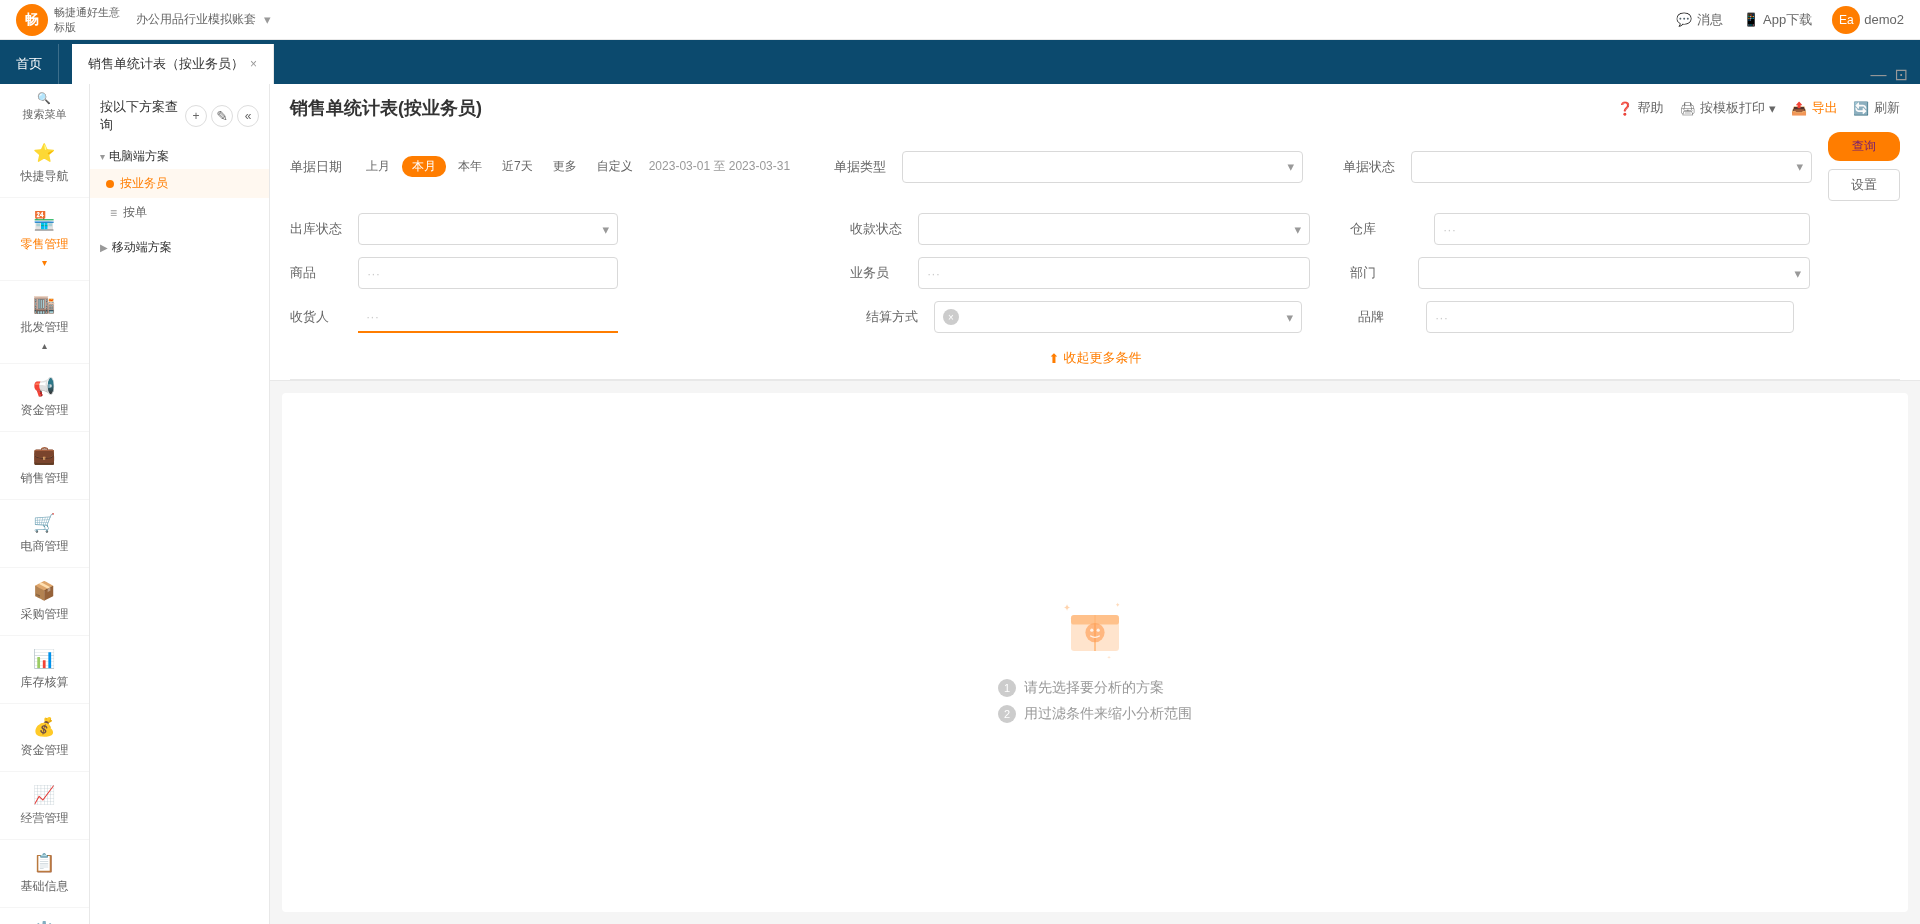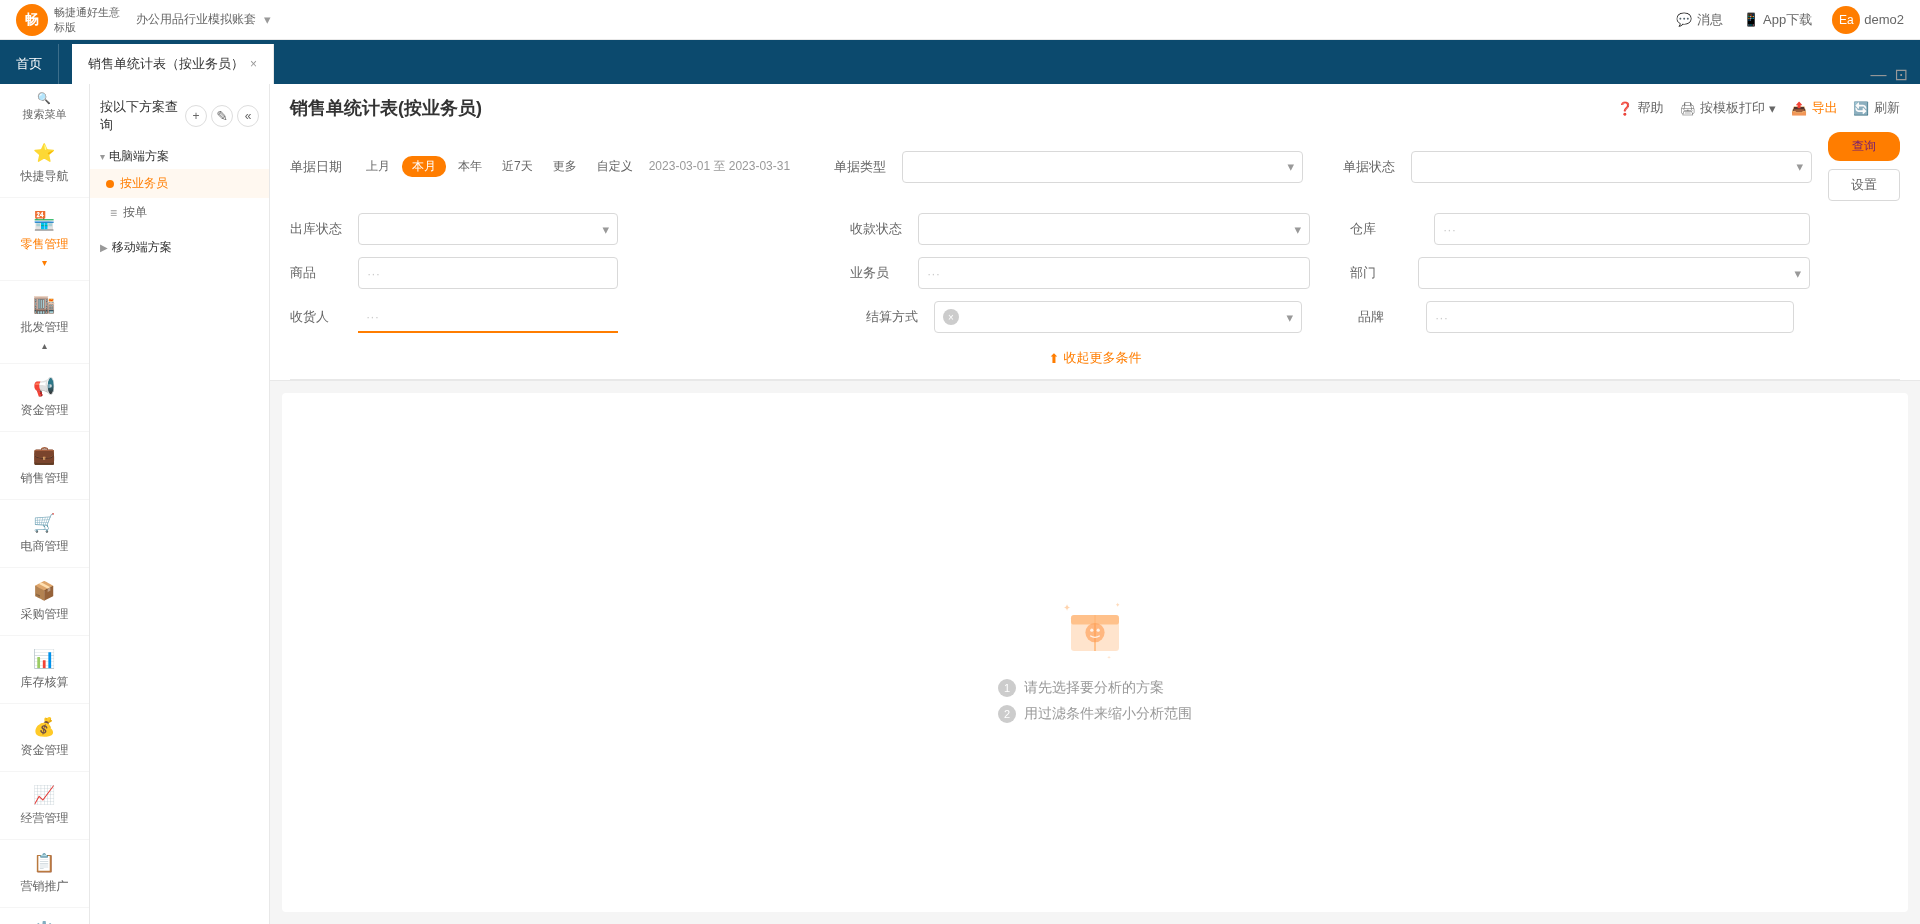--- a/index.html
+++ b/index.html
@@ -188,21 +188,21 @@
       <div class="sidebar-item">
         <span class="sidebar-icon">💰</span>
         <span>资金管理</span>
       </div>
       <div class="sidebar-item">
         <span class="sidebar-icon">📈</span>
         <span>经营管理</span>
       </div>
       <div class="sidebar-item">
         <span class="sidebar-icon">📋</span>
-        <span>营销推广</span>
+        <span>基础信息</span>
       </div>
       <div class="sidebar-item">
         <span class="sidebar-icon">⚙️</span>
 
       </div>
 
     </div>
 
     <div class="content-area">
 

